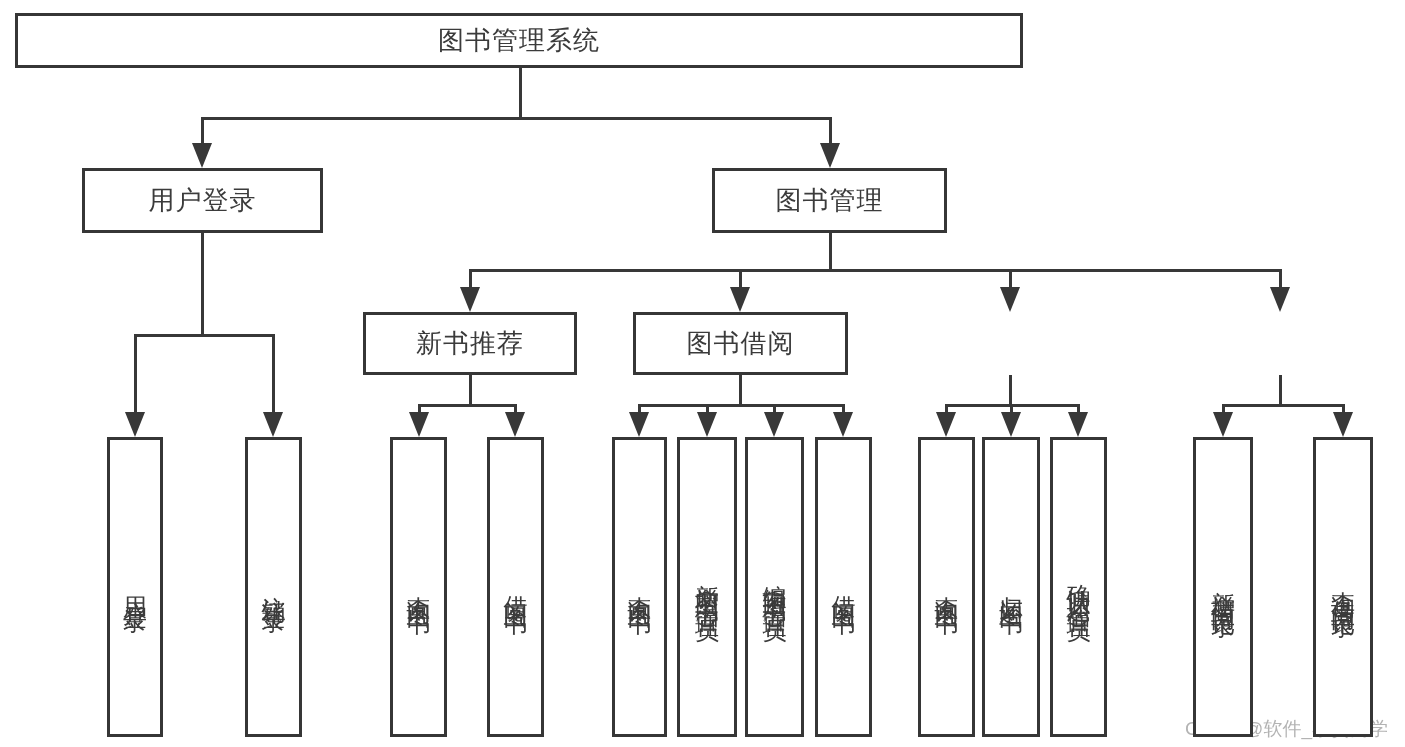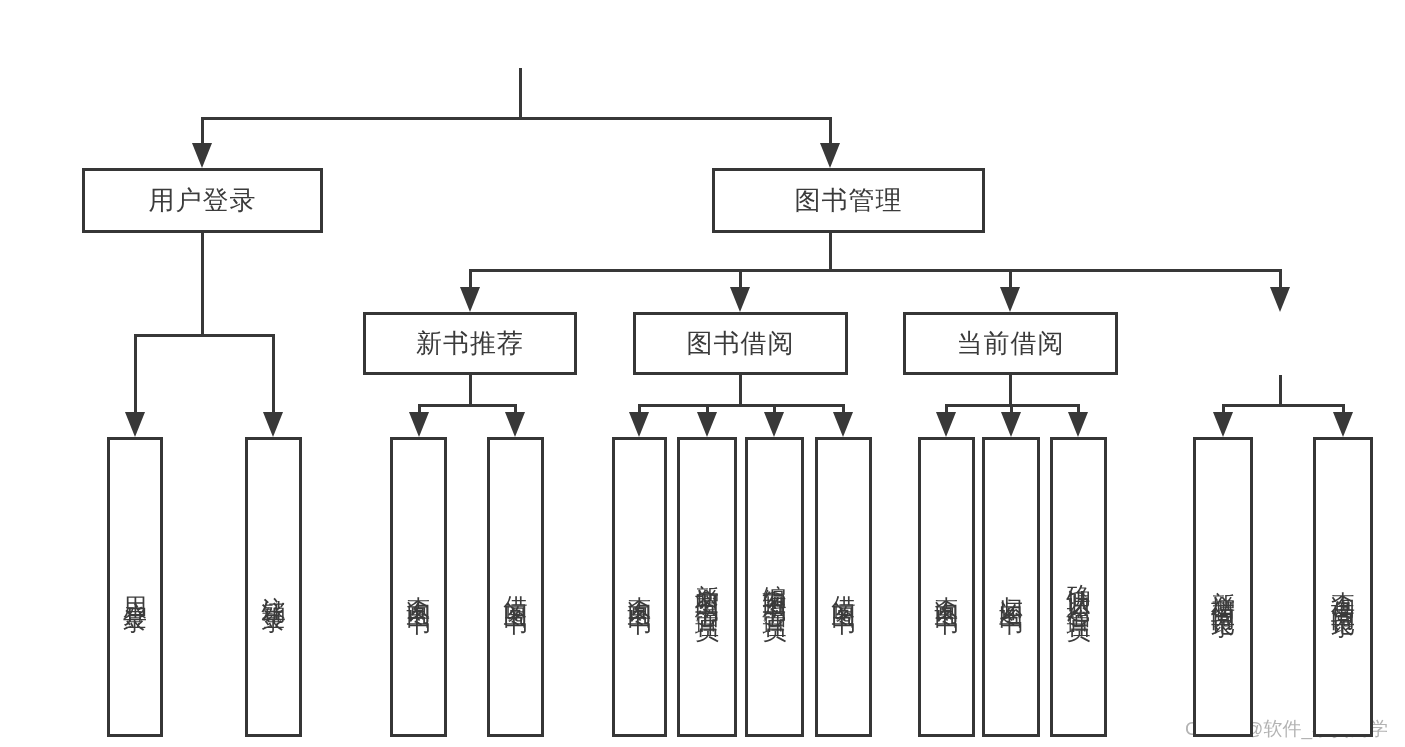--- a/index.html
+++ b/index.html
@@ -99,25 +99,25 @@
     <div class="vline" style="left: 945px; top: 404px; width: 3px; height: 13px;"></div>
     <div class="tri" style="left: 936px; top: 412px;"></div>
     <div class="vline" style="left: 1010px; top: 404px; width: 3px; height: 13px;"></div>
     <div class="tri" style="left: 1001px; top: 412px;"></div>
     <div class="vline" style="left: 1077px; top: 404px; width: 3px; height: 13px;"></div>
     <div class="tri" style="left: 1068px; top: 412px;"></div>
     <div class="vline" style="left: 1222px; top: 404px; width: 3px; height: 13px;"></div>
     <div class="tri" style="left: 1213px; top: 412px;"></div>
     <div class="vline" style="left: 1342px; top: 404px; width: 3px; height: 13px;"></div>
     <div class="tri" style="left: 1333px; top: 412px;"></div>
+    <div class="box h" style="left: 15px; top: 13px; width: 1008px; height: 55px;">图书管理系统</div>
     <div class="box h" style="left: 82px; top: 168px; width: 241px; height: 65px;">用户登录</div>
-    <div class="box h" style="left: 712px; top: 168px; width: 273px; height: 65px;">图书管理</div>
+    <div class="box h" style="left: 712px; top: 168px; width: 235px; height: 65px;">图书管理</div>
     <div class="box h" style="left: 363px; top: 312px; width: 214px; height: 63px;">新书推荐</div>
     <div class="box h" style="left: 633px; top: 312px; width: 215px; height: 63px;">图书借阅</div>
-    <div class="box h" style="left: 903px; top: 312px; width: 215px; height: 63px;">当前借阅</div>
     <div class="box v" style="left: 107px; top: 437px; width: 56px; height: 300px;">用户登录</div>
     <div class="box v" style="left: 245px; top: 437px; width: 57px; height: 300px;">注销登录</div>
     <div class="box v" style="left: 390px; top: 437px; width: 57px; height: 300px;">查询图书</div>
     <div class="box v" style="left: 487px; top: 437px; width: 57px; height: 300px;">借阅图书</div>
     <div class="box v" style="left: 612px; top: 437px; width: 55px; height: 300px;">查询图书</div>
     <div class="box v" style="left: 677px; top: 437px; width: 60px; height: 300px;">新增图书（管理员）</div>
     <div class="box v" style="left: 745px; top: 437px; width: 59px; height: 300px;">编辑图书（管理员）</div>
     <div class="box v" style="left: 815px; top: 437px; width: 57px; height: 300px;">借阅图书</div>
     <div class="box v" style="left: 918px; top: 437px; width: 57px; height: 300px;">查询图书</div>
     <div class="box v" style="left: 982px; top: 437px; width: 58px; height: 300px;">归还图书</div>

